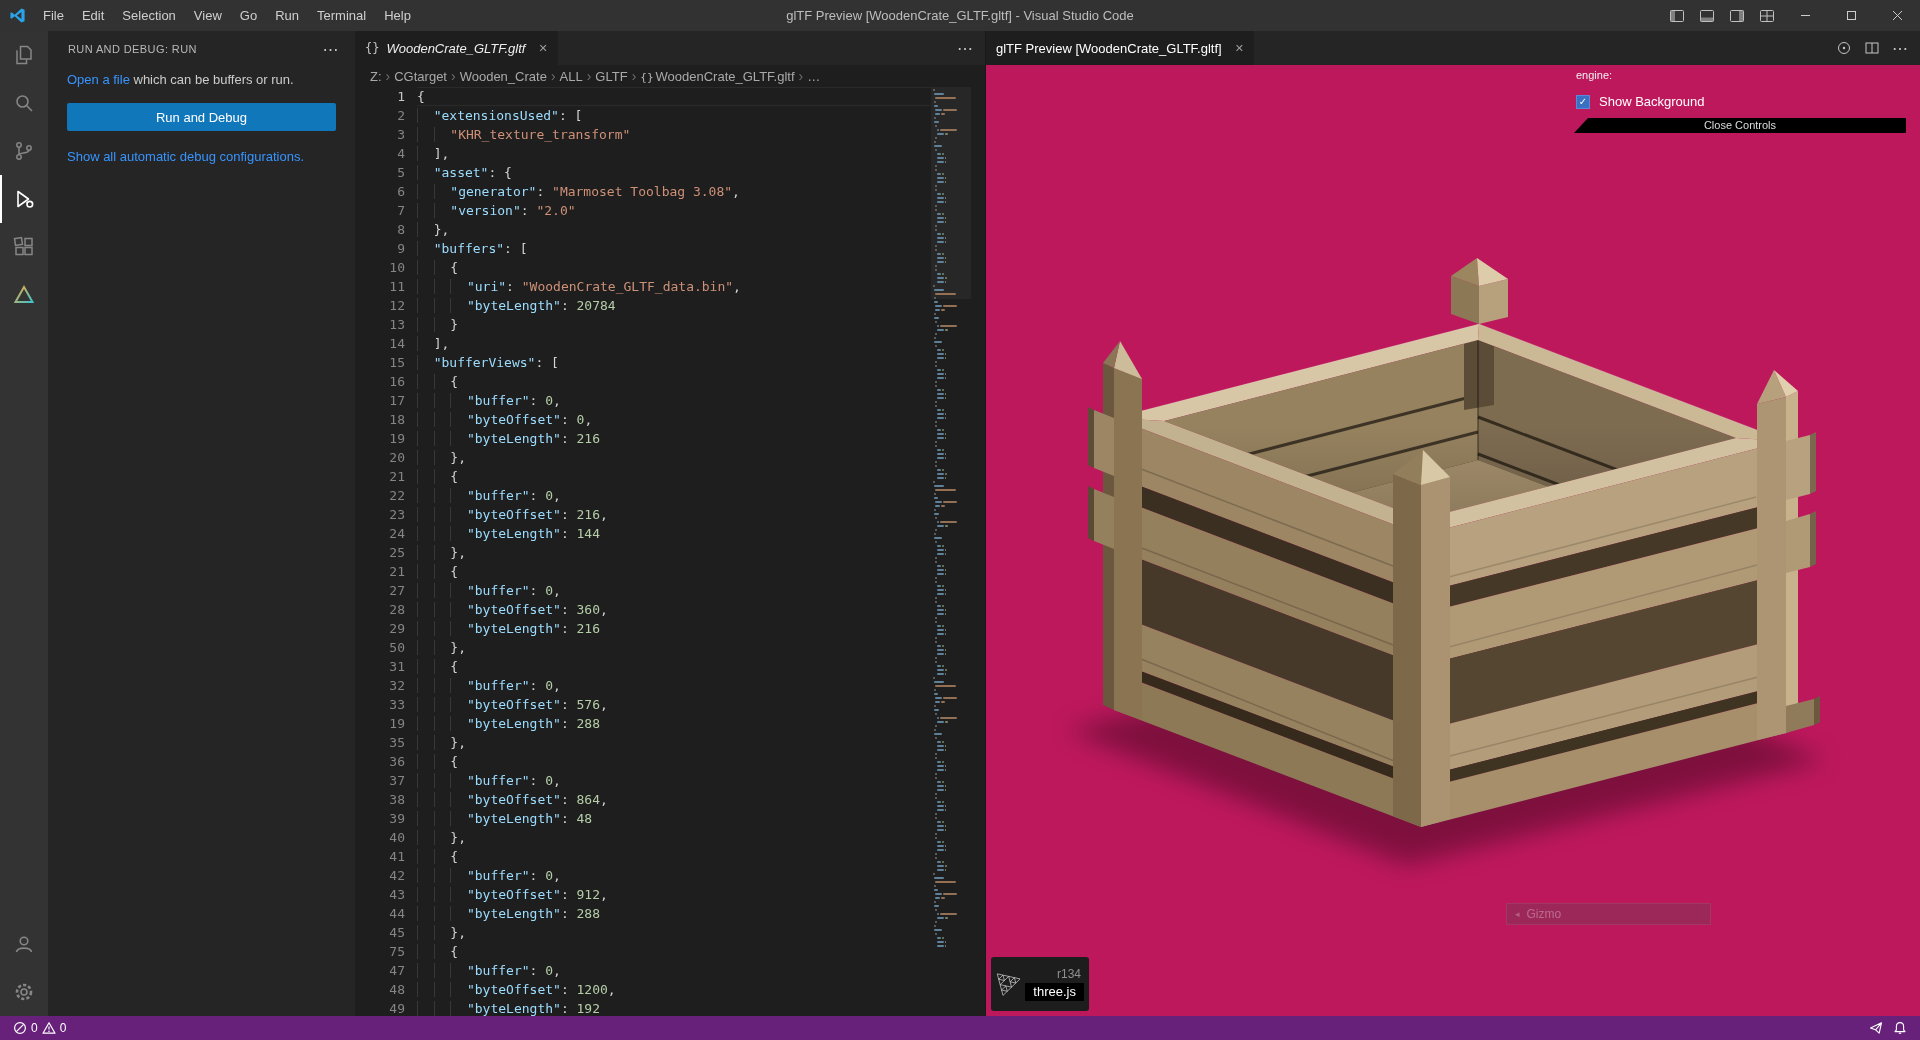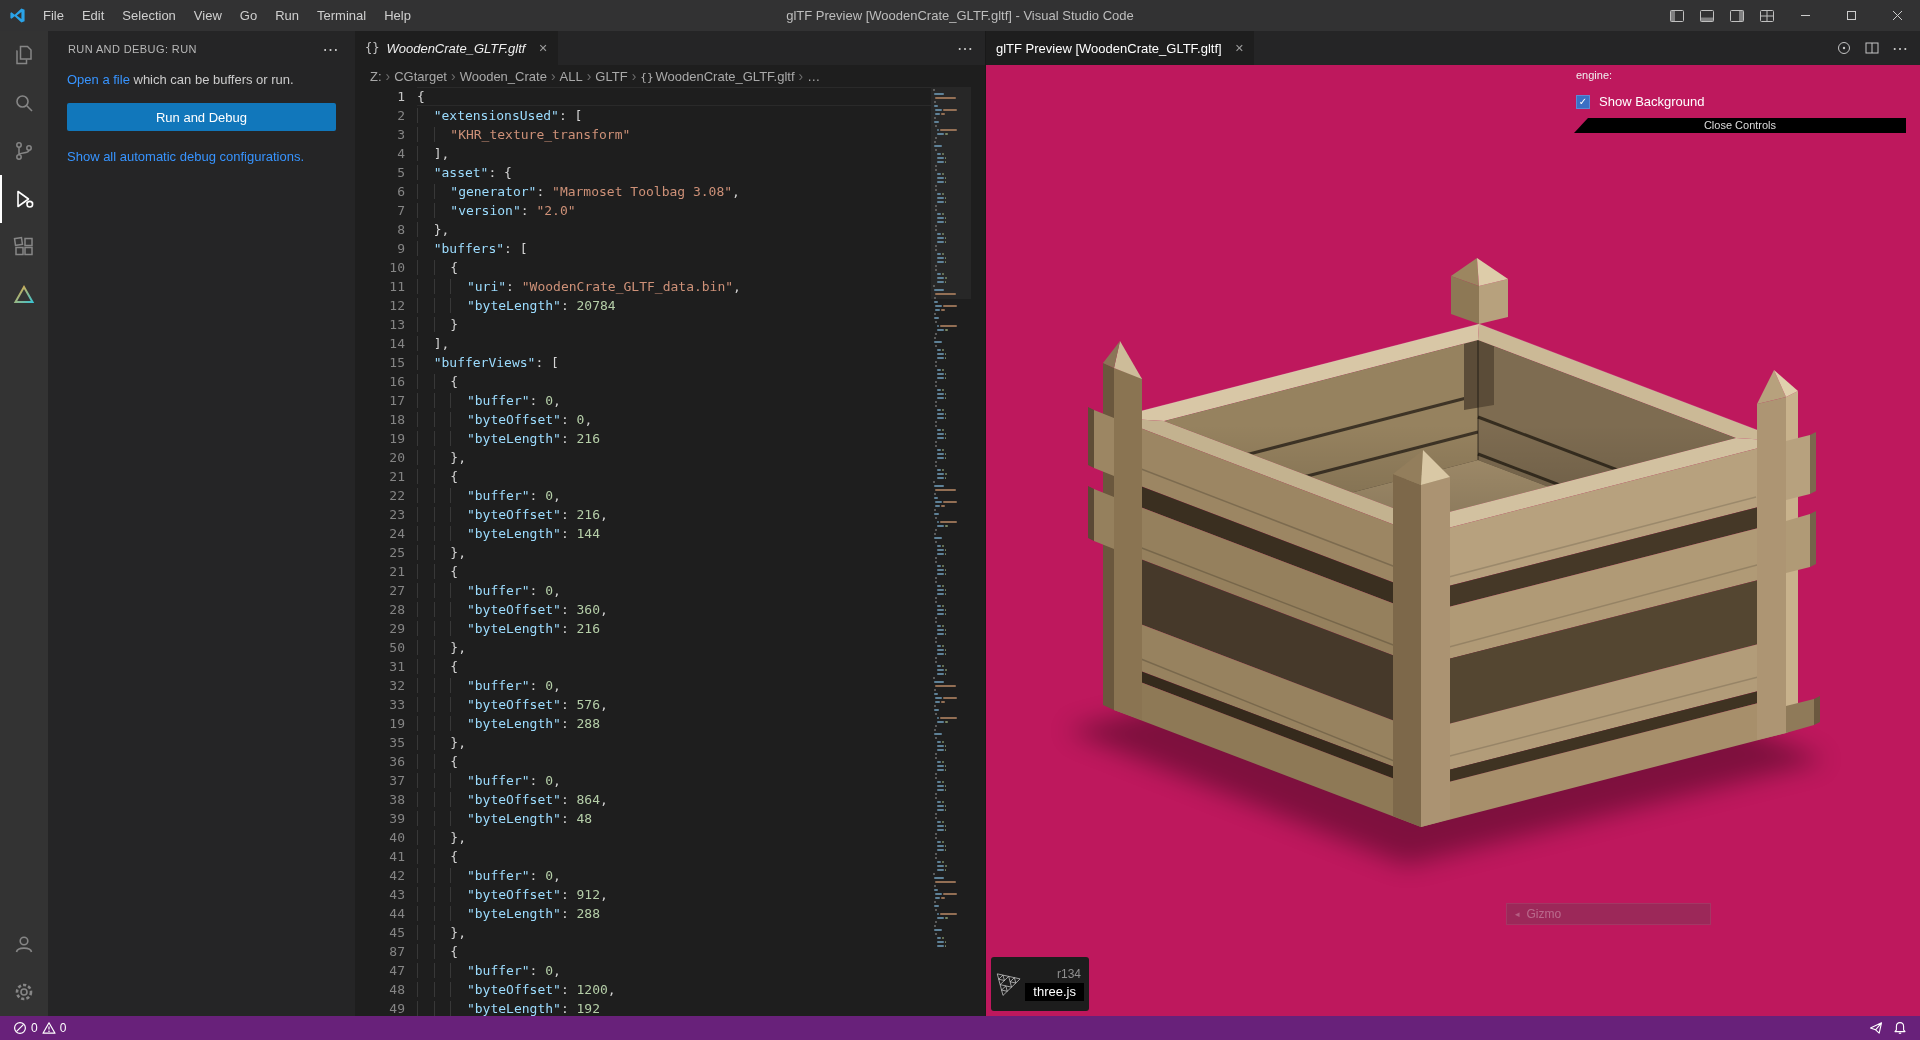--- a/index.html
+++ b/index.html
@@ -323,21 +323,21 @@
           <div class="ln">36</div>
           <div class="ln">37</div>
           <div class="ln">38</div>
           <div class="ln">39</div>
           <div class="ln">40</div>
           <div class="ln">41</div>
           <div class="ln">42</div>
           <div class="ln">43</div>
           <div class="ln">44</div>
           <div class="ln">45</div>
-          <div class="ln">87</div>
+          <div class="ln">75</div>
           <div class="ln">47</div>
           <div class="ln">48</div>
           <div class="ln">49</div>
         </div>
       <div class="code-lines"><div class="line current"><span class="tk-pun">{</span></div><div class="line"><span class="ind">  </span><span class="tk-key">"extensionsUsed"</span><span class="tk-pun">:</span> <span class="tk-pun">[</span></div><div class="line"><span class="ind">  </span><span class="ind">  </span><span class="tk-str">"KHR_texture_transform"</span></div><div class="line"><span class="ind">  </span><span class="tk-pun">]</span><span class="tk-pun">,</span></div><div class="line"><span class="ind">  </span><span class="tk-key">"asset"</span><span class="tk-pun">:</span> <span class="tk-pun">{</span></div><div class="line"><span class="ind">  </span><span class="ind">  </span><span class="tk-key">"generator"</span><span class="tk-pun">:</span> <span class="tk-str">"Marmoset Toolbag 3.08"</span><span class="tk-pun">,</span></div><div class="line"><span class="ind">  </span><span class="ind">  </span><span class="tk-key">"version"</span><span class="tk-pun">:</span> <span class="tk-str">"2.0"</span></div><div class="line"><span class="ind">  </span><span class="tk-pun">}</span><span class="tk-pun">,</span></div><div class="line"><span class="ind">  </span><span class="tk-key">"buffers"</span><span class="tk-pun">:</span> <span class="tk-pun">[</span></div><div class="line"><span class="ind">  </span><span class="ind">  </span><span class="tk-pun">{</span></div><div class="line"><span class="ind">  </span><span class="ind">  </span><span class="ind">  </span><span class="tk-key">"uri"</span><span class="tk-pun">:</span> <span class="tk-str">"WoodenCrate_GLTF_data.bin"</span><span class="tk-pun">,</span></div><div class="line"><span class="ind">  </span><span class="ind">  </span><span class="ind">  </span><span class="tk-key">"byteLength"</span><span class="tk-pun">:</span> <span class="tk-num">20784</span></div><div class="line"><span class="ind">  </span><span class="ind">  </span><span class="tk-pun">}</span></div><div class="line"><span class="ind">  </span><span class="tk-pun">]</span><span class="tk-pun">,</span></div><div class="line"><span class="ind">  </span><span class="tk-key">"bufferViews"</span><span class="tk-pun">:</span> <span class="tk-pun">[</span></div><div class="line"><span class="ind">  </span><span class="ind">  </span><span class="tk-pun">{</span></div><div class="line"><span class="ind">  </span><span class="ind">  </span><span class="ind">  </span><span class="tk-key">"buffer"</span><span class="tk-pun">:</span> <span class="tk-num">0</span><span class="tk-pun">,</span></div><div class="line"><span class="ind">  </span><span class="ind">  </span><span class="ind">  </span><span class="tk-key">"byteOffset"</span><span class="tk-pun">:</span> <span class="tk-num">0</span><span class="tk-pun">,</span></div><div class="line"><span class="ind">  </span><span class="ind">  </span><span class="ind">  </span><span class="tk-key">"byteLength"</span><span class="tk-pun">:</span> <span class="tk-num">216</span></div><div class="line"><span class="ind">  </span><span class="ind">  </span><span class="tk-pun">}</span><span class="tk-pun">,</span></div><div class="line"><span class="ind">  </span><span class="ind">  </span><span class="tk-pun">{</span></div><div class="line"><span class="ind">  </span><span class="ind">  </span><span class="ind">  </span><span class="tk-key">"buffer"</span><span class="tk-pun">:</span> <span class="tk-num">0</span><span class="tk-pun">,</span></div><div class="line"><span class="ind">  </span><span class="ind">  </span><span class="ind">  </span><span class="tk-key">"byteOffset"</span><span class="tk-pun">:</span> <span class="tk-num">216</span><span class="tk-pun">,</span></div><div class="line"><span class="ind">  </span><span class="ind">  </span><span class="ind">  </span><span class="tk-key">"byteLength"</span><span class="tk-pun">:</span> <span class="tk-num">144</span></div><div class="line"><span class="ind">  </span><span class="ind">  </span><span class="tk-pun">}</span><span class="tk-pun">,</span></div><div class="line"><span class="ind">  </span><span class="ind">  </span><span class="tk-pun">{</span></div><div class="line"><span class="ind">  </span><span class="ind">  </span><span class="ind">  </span><span class="tk-key">"buffer"</span><span class="tk-pun">:</span> <span class="tk-num">0</span><span class="tk-pun">,</span></div><div class="line"><span class="ind">  </span><span class="ind">  </span><span class="ind">  </span><span class="tk-key">"byteOffset"</span><span class="tk-pun">:</span> <span class="tk-num">360</span><span class="tk-pun">,</span></div><div class="line"><span class="ind">  </span><span class="ind">  </span><span class="ind">  </span><span class="tk-key">"byteLength"</span><span class="tk-pun">:</span> <span class="tk-num">216</span></div><div class="line"><span class="ind">  </span><span class="ind">  </span><span class="tk-pun">}</span><span class="tk-pun">,</span></div><div class="line"><span class="ind">  </span><span class="ind">  </span><span class="tk-pun">{</span></div><div class="line"><span class="ind">  </span><span class="ind">  </span><span class="ind">  </span><span class="tk-key">"buffer"</span><span class="tk-pun">:</span> <span class="tk-num">0</span><span class="tk-pun">,</span></div><div class="line"><span class="ind">  </span><span class="ind">  </span><span class="ind">  </span><span class="tk-key">"byteOffset"</span><span class="tk-pun">:</span> <span class="tk-num">576</span><span class="tk-pun">,</span></div><div class="line"><span class="ind">  </span><span class="ind">  </span><span class="ind">  </span><span class="tk-key">"byteLength"</span><span class="tk-pun">:</span> <span class="tk-num">288</span></div><div class="line"><span class="ind">  </span><span class="ind">  </span><span class="tk-pun">}</span><span class="tk-pun">,</span></div><div class="line"><span class="ind">  </span><span class="ind">  </span><span class="tk-pun">{</span></div><div class="line"><span class="ind">  </span><span class="ind">  </span><span class="ind">  </span><span class="tk-key">"buffer"</span><span class="tk-pun">:</span> <span class="tk-num">0</span><span class="tk-pun">,</span></div><div class="line"><span class="ind">  </span><span class="ind">  </span><span class="ind">  </span><span class="tk-key">"byteOffset"</span><span class="tk-pun">:</span> <span class="tk-num">864</span><span class="tk-pun">,</span></div><div class="line"><span class="ind">  </span><span class="ind">  </span><span class="ind">  </span><span class="tk-key">"byteLength"</span><span class="tk-pun">:</span> <span class="tk-num">48</span></div><div class="line"><span class="ind">  </span><span class="ind">  </span><span class="tk-pun">}</span><span class="tk-pun">,</span></div><div class="line"><span class="ind">  </span><span class="ind">  </span><span class="tk-pun">{</span></div><div class="line"><span class="ind">  </span><span class="ind">  </span><span class="ind">  </span><span class="tk-key">"buffer"</span><span class="tk-pun">:</span> <span class="tk-num">0</span><span class="tk-pun">,</span></div><div class="line"><span class="ind">  </span><span class="ind">  </span><span class="ind">  </span><span class="tk-key">"byteOffset"</span><span class="tk-pun">:</span> <span class="tk-num">912</span><span class="tk-pun">,</span></div><div class="line"><span class="ind">  </span><span class="ind">  </span><span class="ind">  </span><span class="tk-key">"byteLength"</span><span class="tk-pun">:</span> <span class="tk-num">288</span></div><div class="line"><span class="ind">  </span><span class="ind">  </span><span class="tk-pun">}</span><span class="tk-pun">,</span></div><div class="line"><span class="ind">  </span><span class="ind">  </span><span class="tk-pun">{</span></div><div class="line"><span class="ind">  </span><span class="ind">  </span><span class="ind">  </span><span class="tk-key">"buffer"</span><span class="tk-pun">:</span> <span class="tk-num">0</span><span class="tk-pun">,</span></div><div class="line"><span class="ind">  </span><span class="ind">  </span><span class="ind">  </span><span class="tk-key">"byteOffset"</span><span class="tk-pun">:</span> <span class="tk-num">1200</span><span class="tk-pun">,</span></div><div class="line"><span class="ind">  </span><span class="ind">  </span><span class="ind">  </span><span class="tk-key">"byteLength"</span><span class="tk-pun">:</span> <span class="tk-num">192</span></div></div>
       <div class="minimap">
           <div class="minimap-slider"></div>
           <div class="mm-row" style="margin-left: 2px;">
             <span class="mm-seg" style="width: 1.5px; background: rgb(125, 125, 125);"></span>
           </div>

